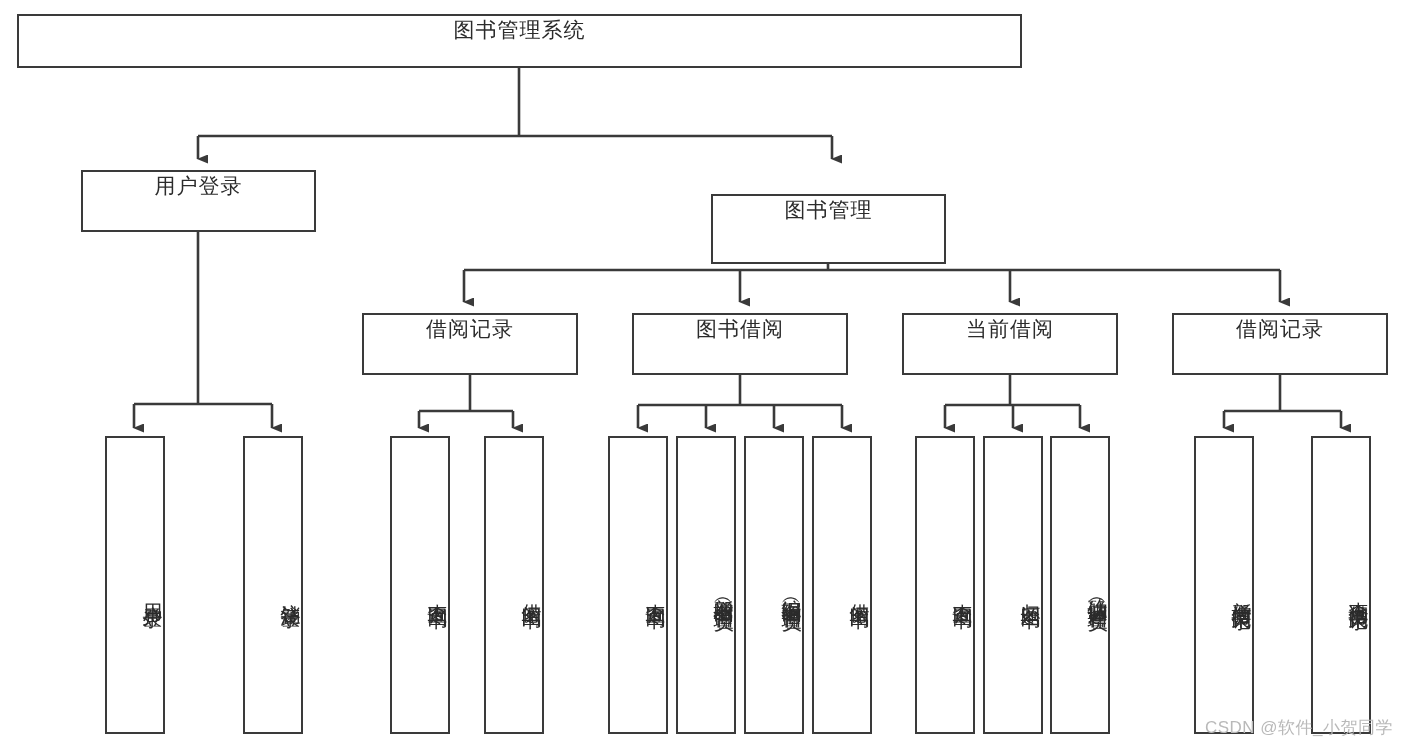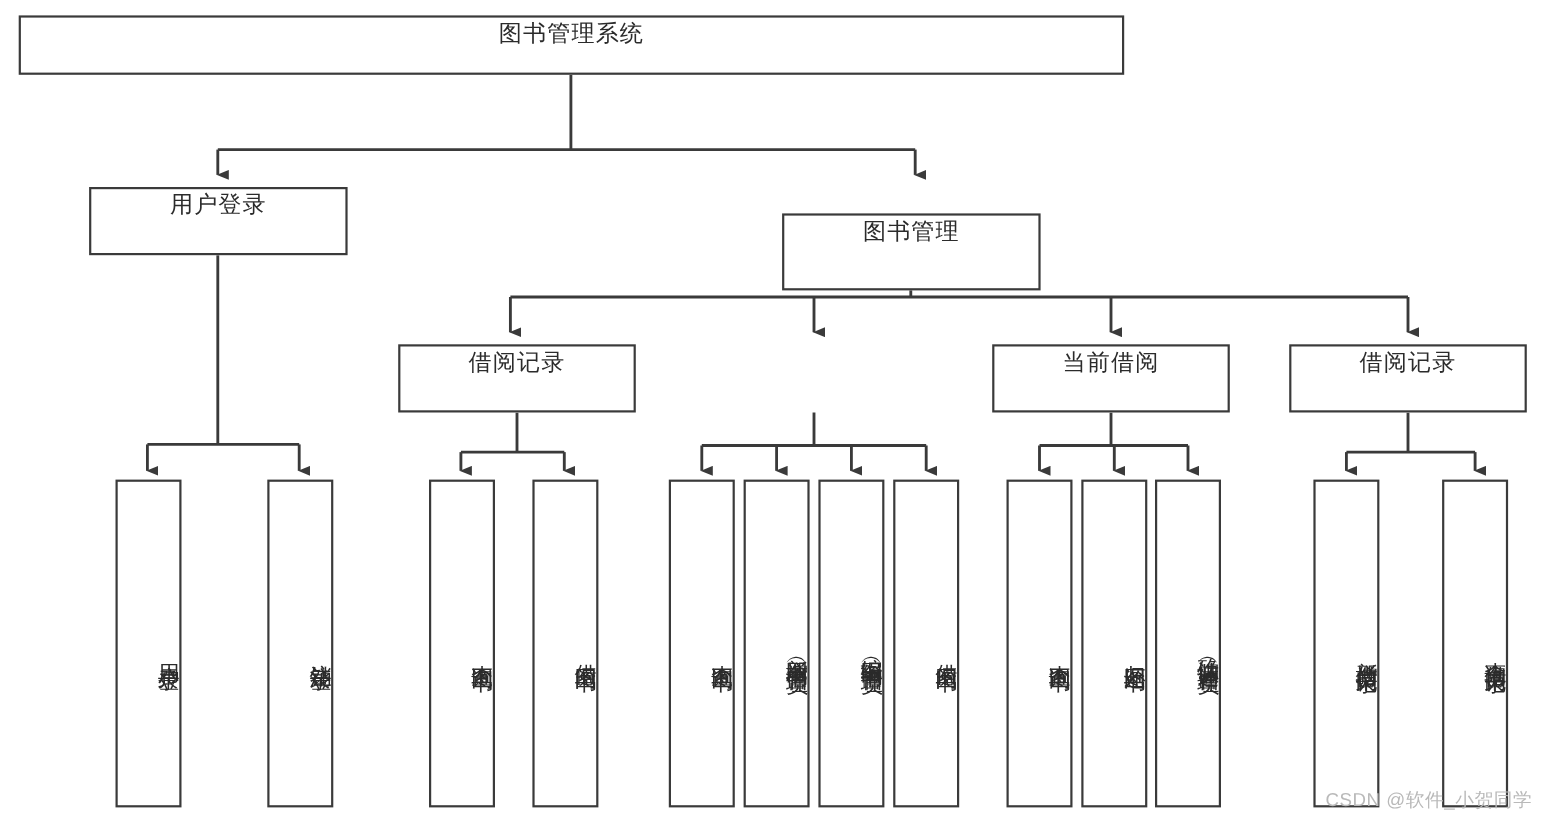--- a/index.html
+++ b/index.html
@@ -127,20 +127,23 @@
   <div class="node h" style="left:81px; top:170px; width:235px; height:62px;">
     <span>用户登录</span>
   </div>
   <div class="node h" style="left:711px; top:170px; width:235px; height:70px;margin-top:24px;">
     <span>图书管理</span>
   </div>
 
   <div class="node h" style="left:362px; top:313px; width:216px; height:62px;">
     <span>借阅记录</span>
   </div>
+  <div class="node h" style="left:632px; top:313px; width:216px; height:62px;">
+    <span>图书借阅</span>
+  </div>
   <div class="node h" style="left:1172px; top:313px; width:216px; height:62px;">
     <span>借阅记录</span>
   </div>
   <div class="node h" style="left:902px; top:313px; width:216px; height:62px;">
     <span>当前借阅</span>
   </div>
 
   <div class="node v" style="left:105px; top:436px; width:60px; height:298px;">
     <span class="vtext">用户登录</span>
   </div>

